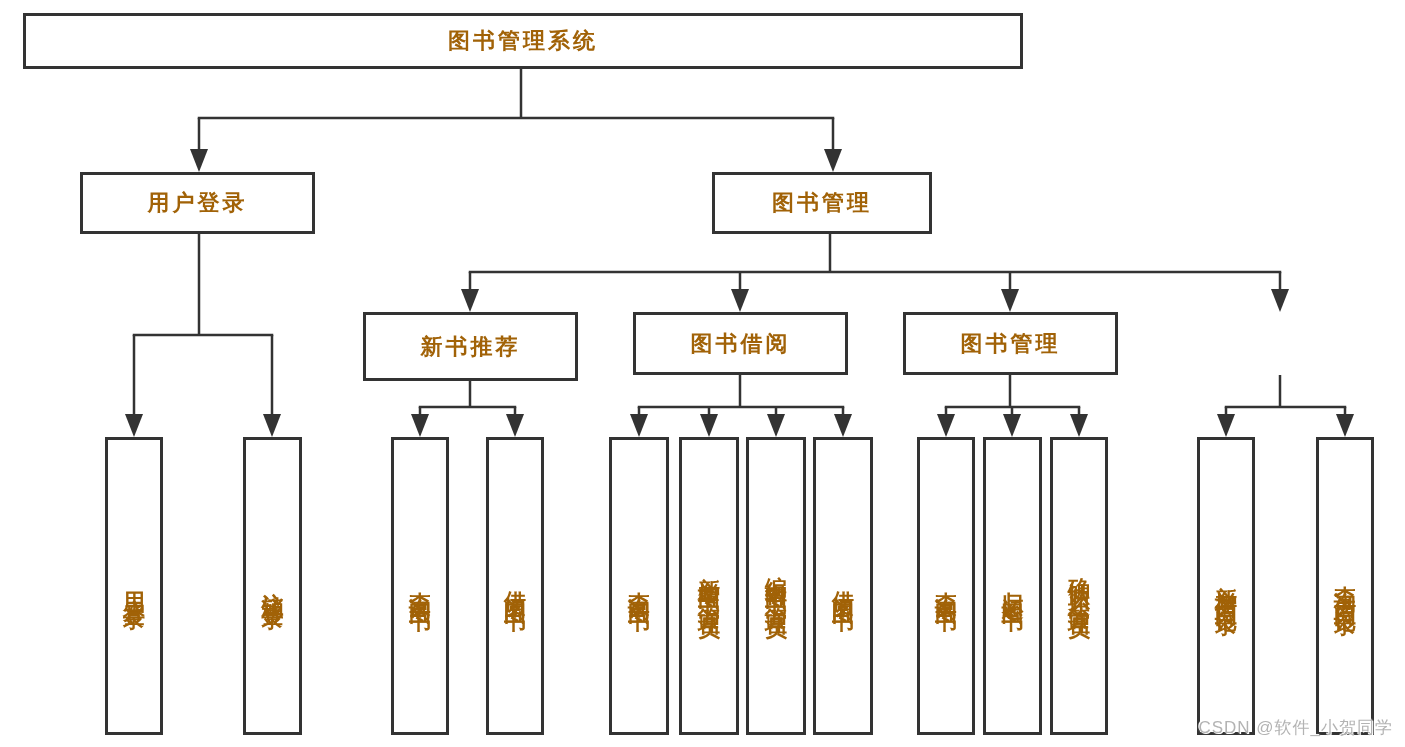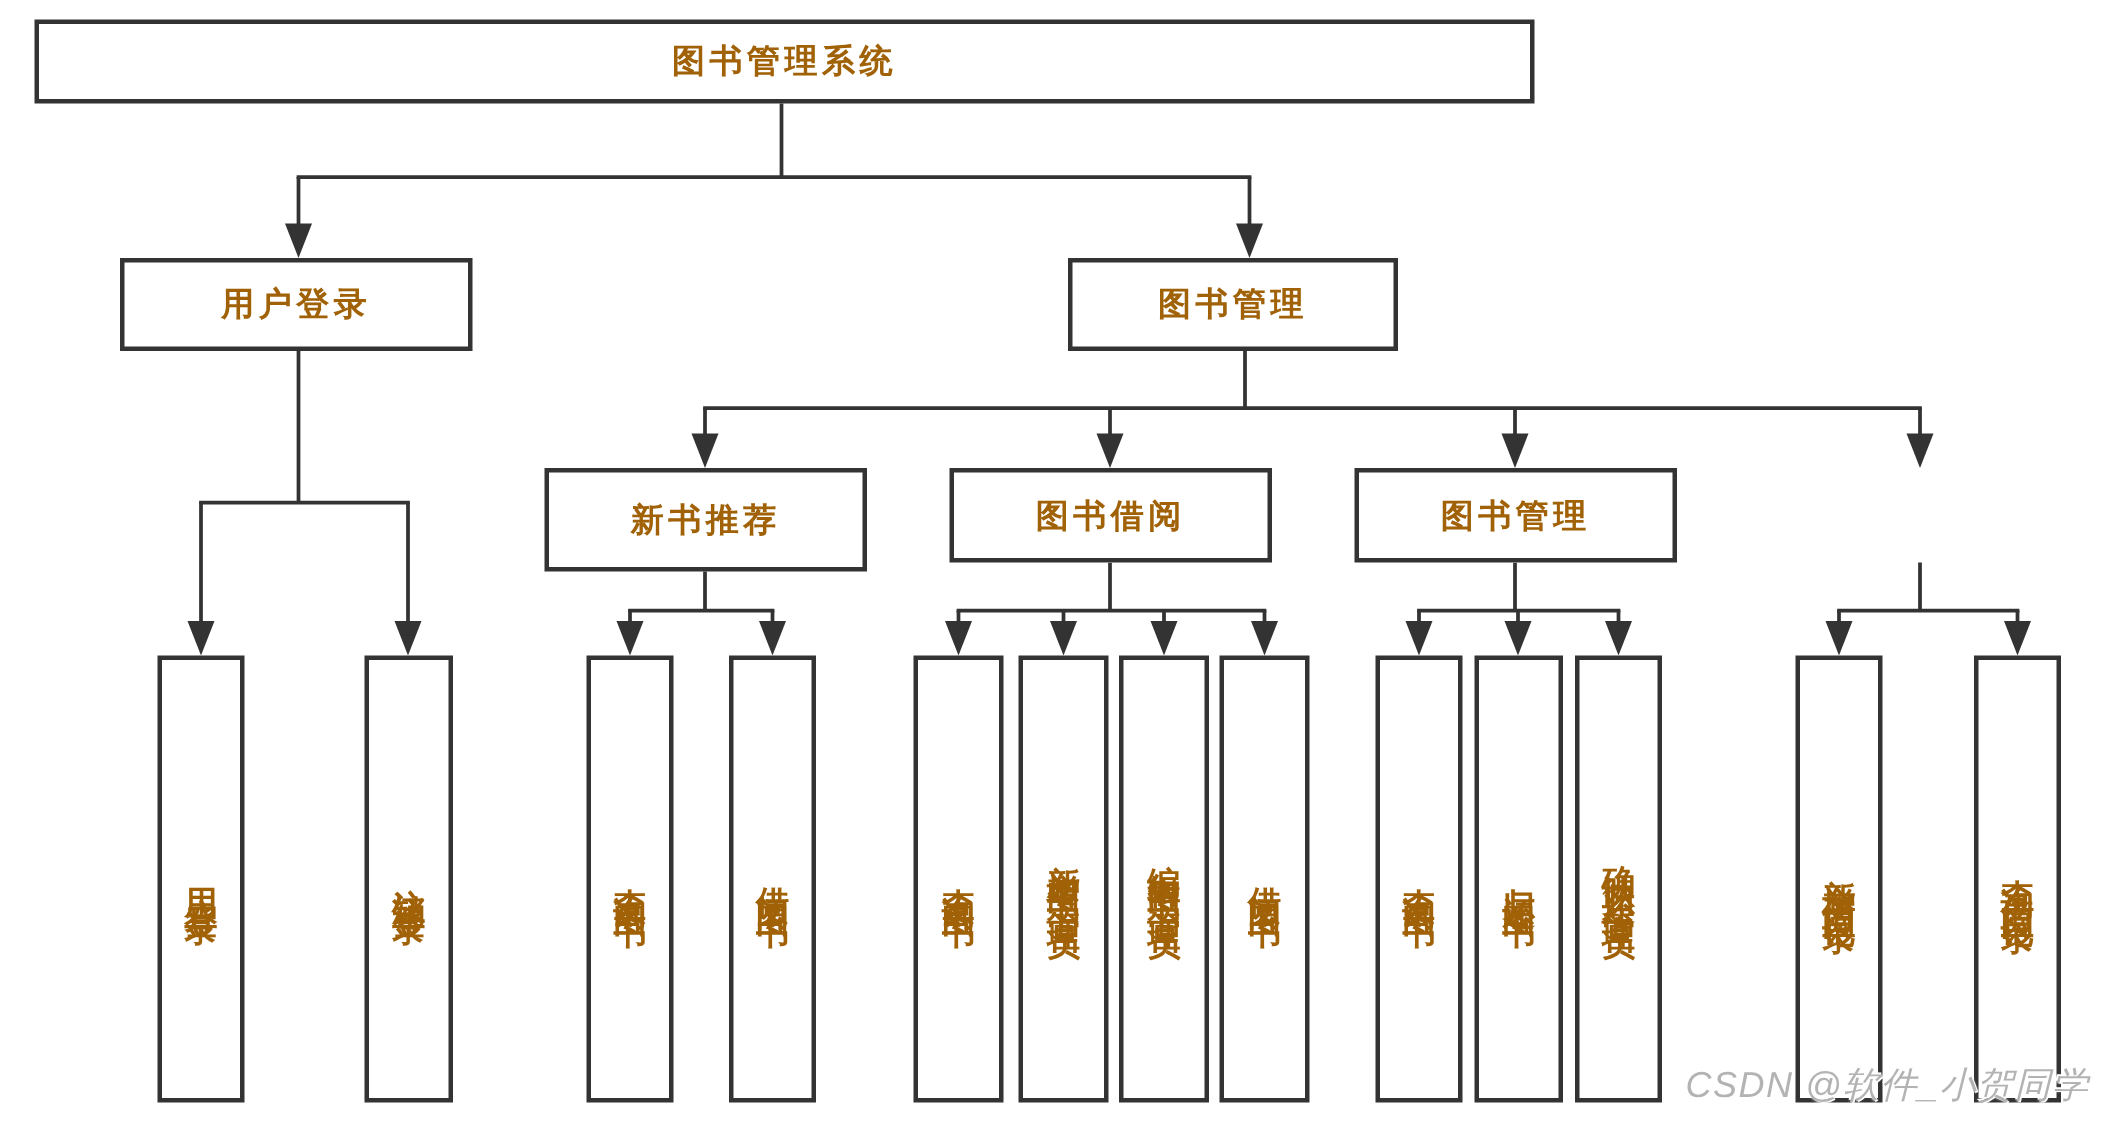--- a/index.html
+++ b/index.html
@@ -39,26 +39,25 @@
     text-orientation: mixed;
     font-size: 22px;
     letter-spacing: 6px;
     line-height: 1;
     white-space: nowrap;
   }
   .watermark {
     position: absolute;
     right: 12px;
     bottom: 8px;
-    font-size: 24px;
+    font-size: 17px;
     letter-spacing: 1px;
     color: #b3b3b3;
     text-shadow: 0 0 2px #ffffff, 1px 1px 0 #ffffff, -1px -1px 0 #ffffff;
     white-space: nowrap;
-    font-style: italic;
   }
 </style>
 </head>
 <body>
 
 <div class="canvas">
 
   <svg class="connectors" viewBox="0 0 1405 747" xmlns="http://www.w3.org/2000/svg">
 
     <g>

